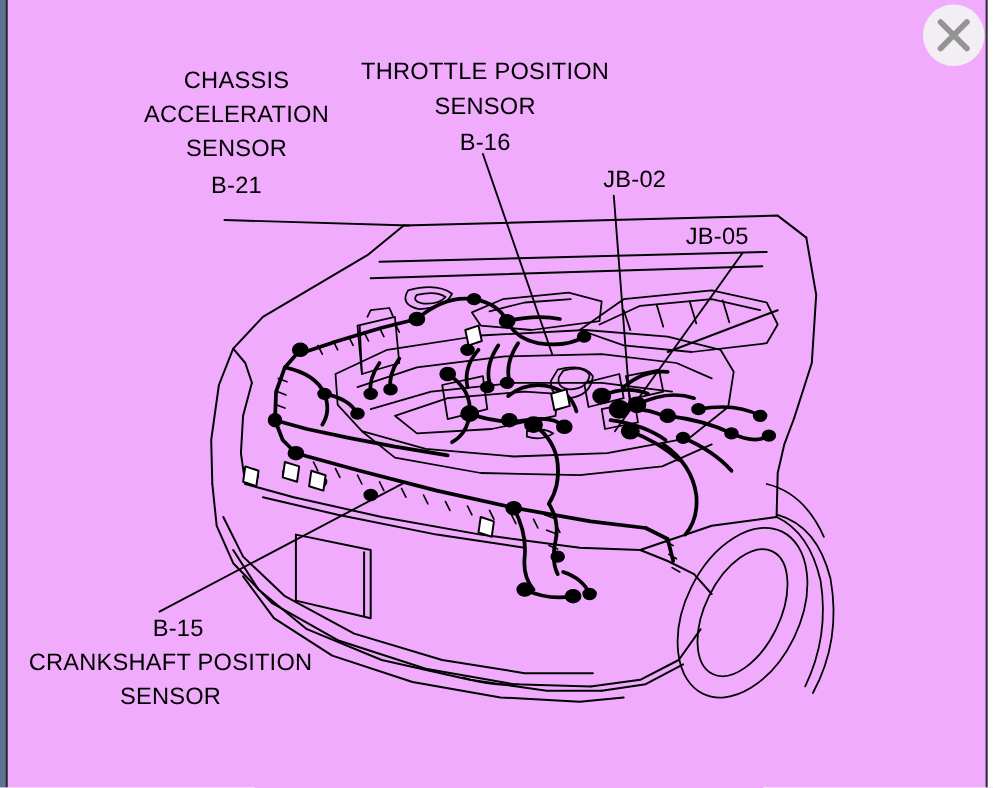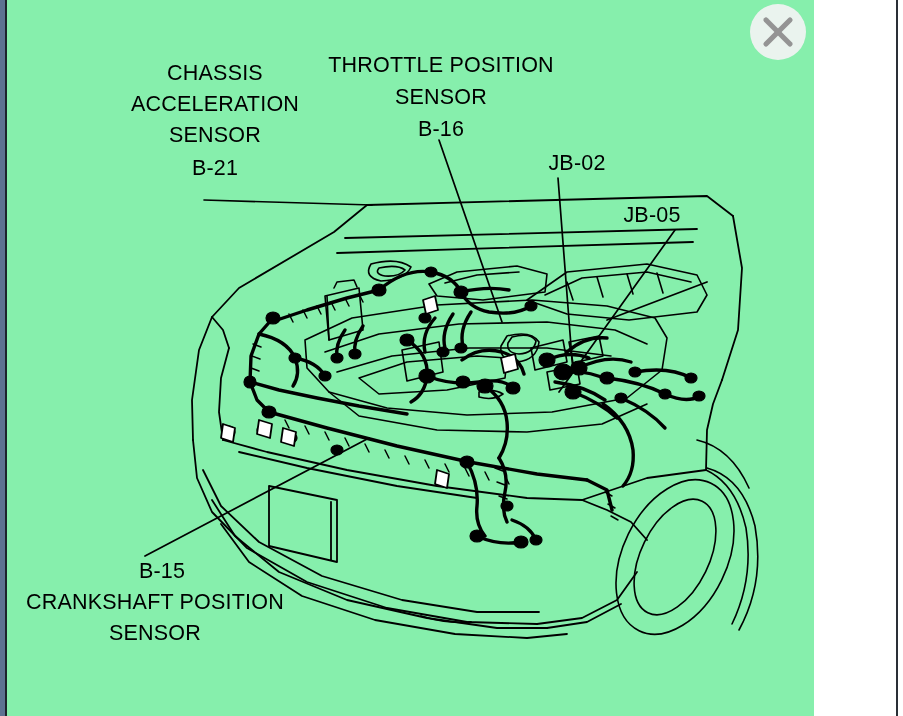--- a/index.html
+++ b/index.html
@@ -4,22 +4,22 @@
 <style>
   * { margin:0; padding:0; box-sizing:border-box; }
   html,body {
     width:903px; height:716px;
     background:#ffffff;
     font-family:"Liberation Sans", sans-serif;
     overflow:hidden;
   }
   #viewer {
     position:relative;
-    width:814px; height:716px;
-    background:#86efac;
+    width:903px; height:716px;
+    background:#f0abfc;
   }
   
   .edge-band {
     position:absolute; left:0; top:0;
     width:5px; height:716px;
     background:#5d7291;
   }
   .edge-rule-left {
     position:absolute; left:5px; top:0;
     width:2px; height:716px;

